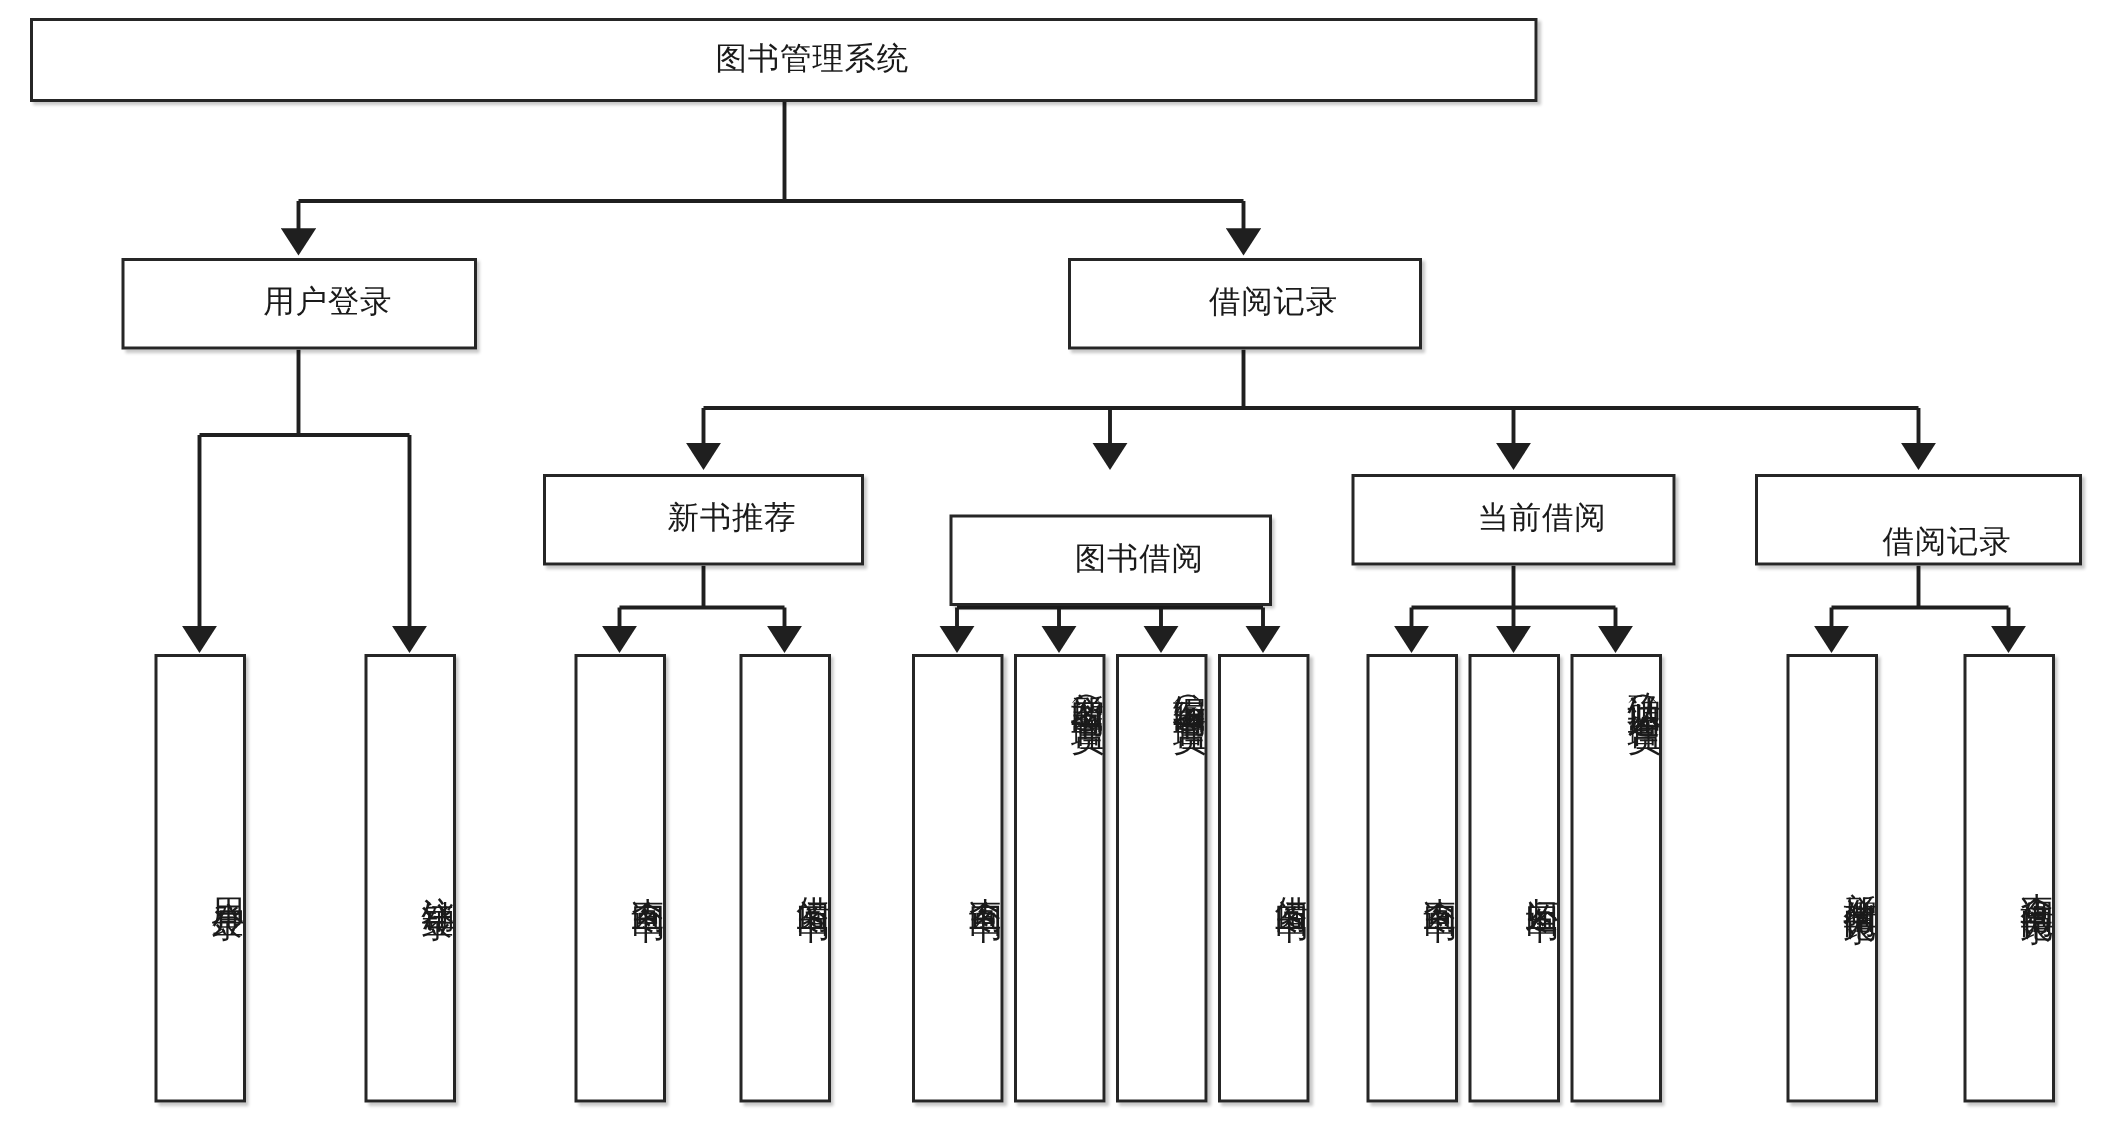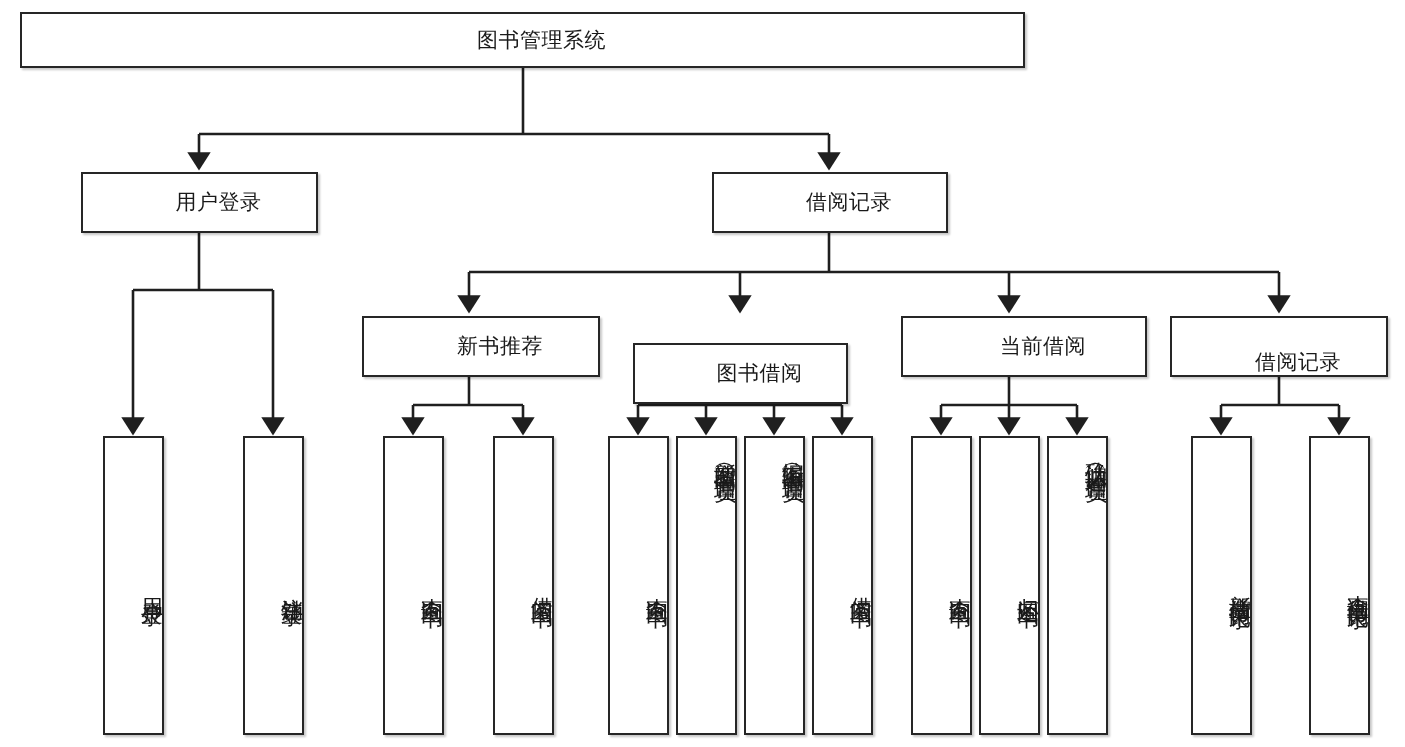--- a/index.html
+++ b/index.html
@@ -132,29 +132,29 @@
   </div>
 
   <div class="node" style="left:81px; top:172px; width:237px; height:61px;">
     <span class="label">用户登录</span>
   </div>
 
   <div class="node" style="left:712px; top:172px; width:236px; height:61px;">
     <span class="label">借阅记录</span>
   </div>
 
-  <div class="node" style="left:362px; top:316px; width:238px; height:61px;">
+  <div class="node" style="left:362px; top:316px; width:214px; height:61px;">
     <span class="label">新书推荐</span>
   </div>
 
   <div class="node" style="left:633px; top:316px; width:215px; height:61px;margin-top:27px;">
     <span class="label">图书借阅</span>
   </div>
 
-  <div class="node" style="left:901px; top:316px; width:246px; height:61px;">
+  <div class="node" style="left:901px; top:316px; width:216px; height:61px;">
     <span class="label">当前借阅</span>
   </div>
 
   <div class="node" style="left:1170px; top:316px; width:218px; height:61px;align-items:flex-end;">
     <span class="label">借阅记录</span>
   </div>
 
   <div class="node vertical center-v" style="left:103px; top:436px; width:61px; height:299px;">
     <span class="label">用户登录</span>
   </div>

